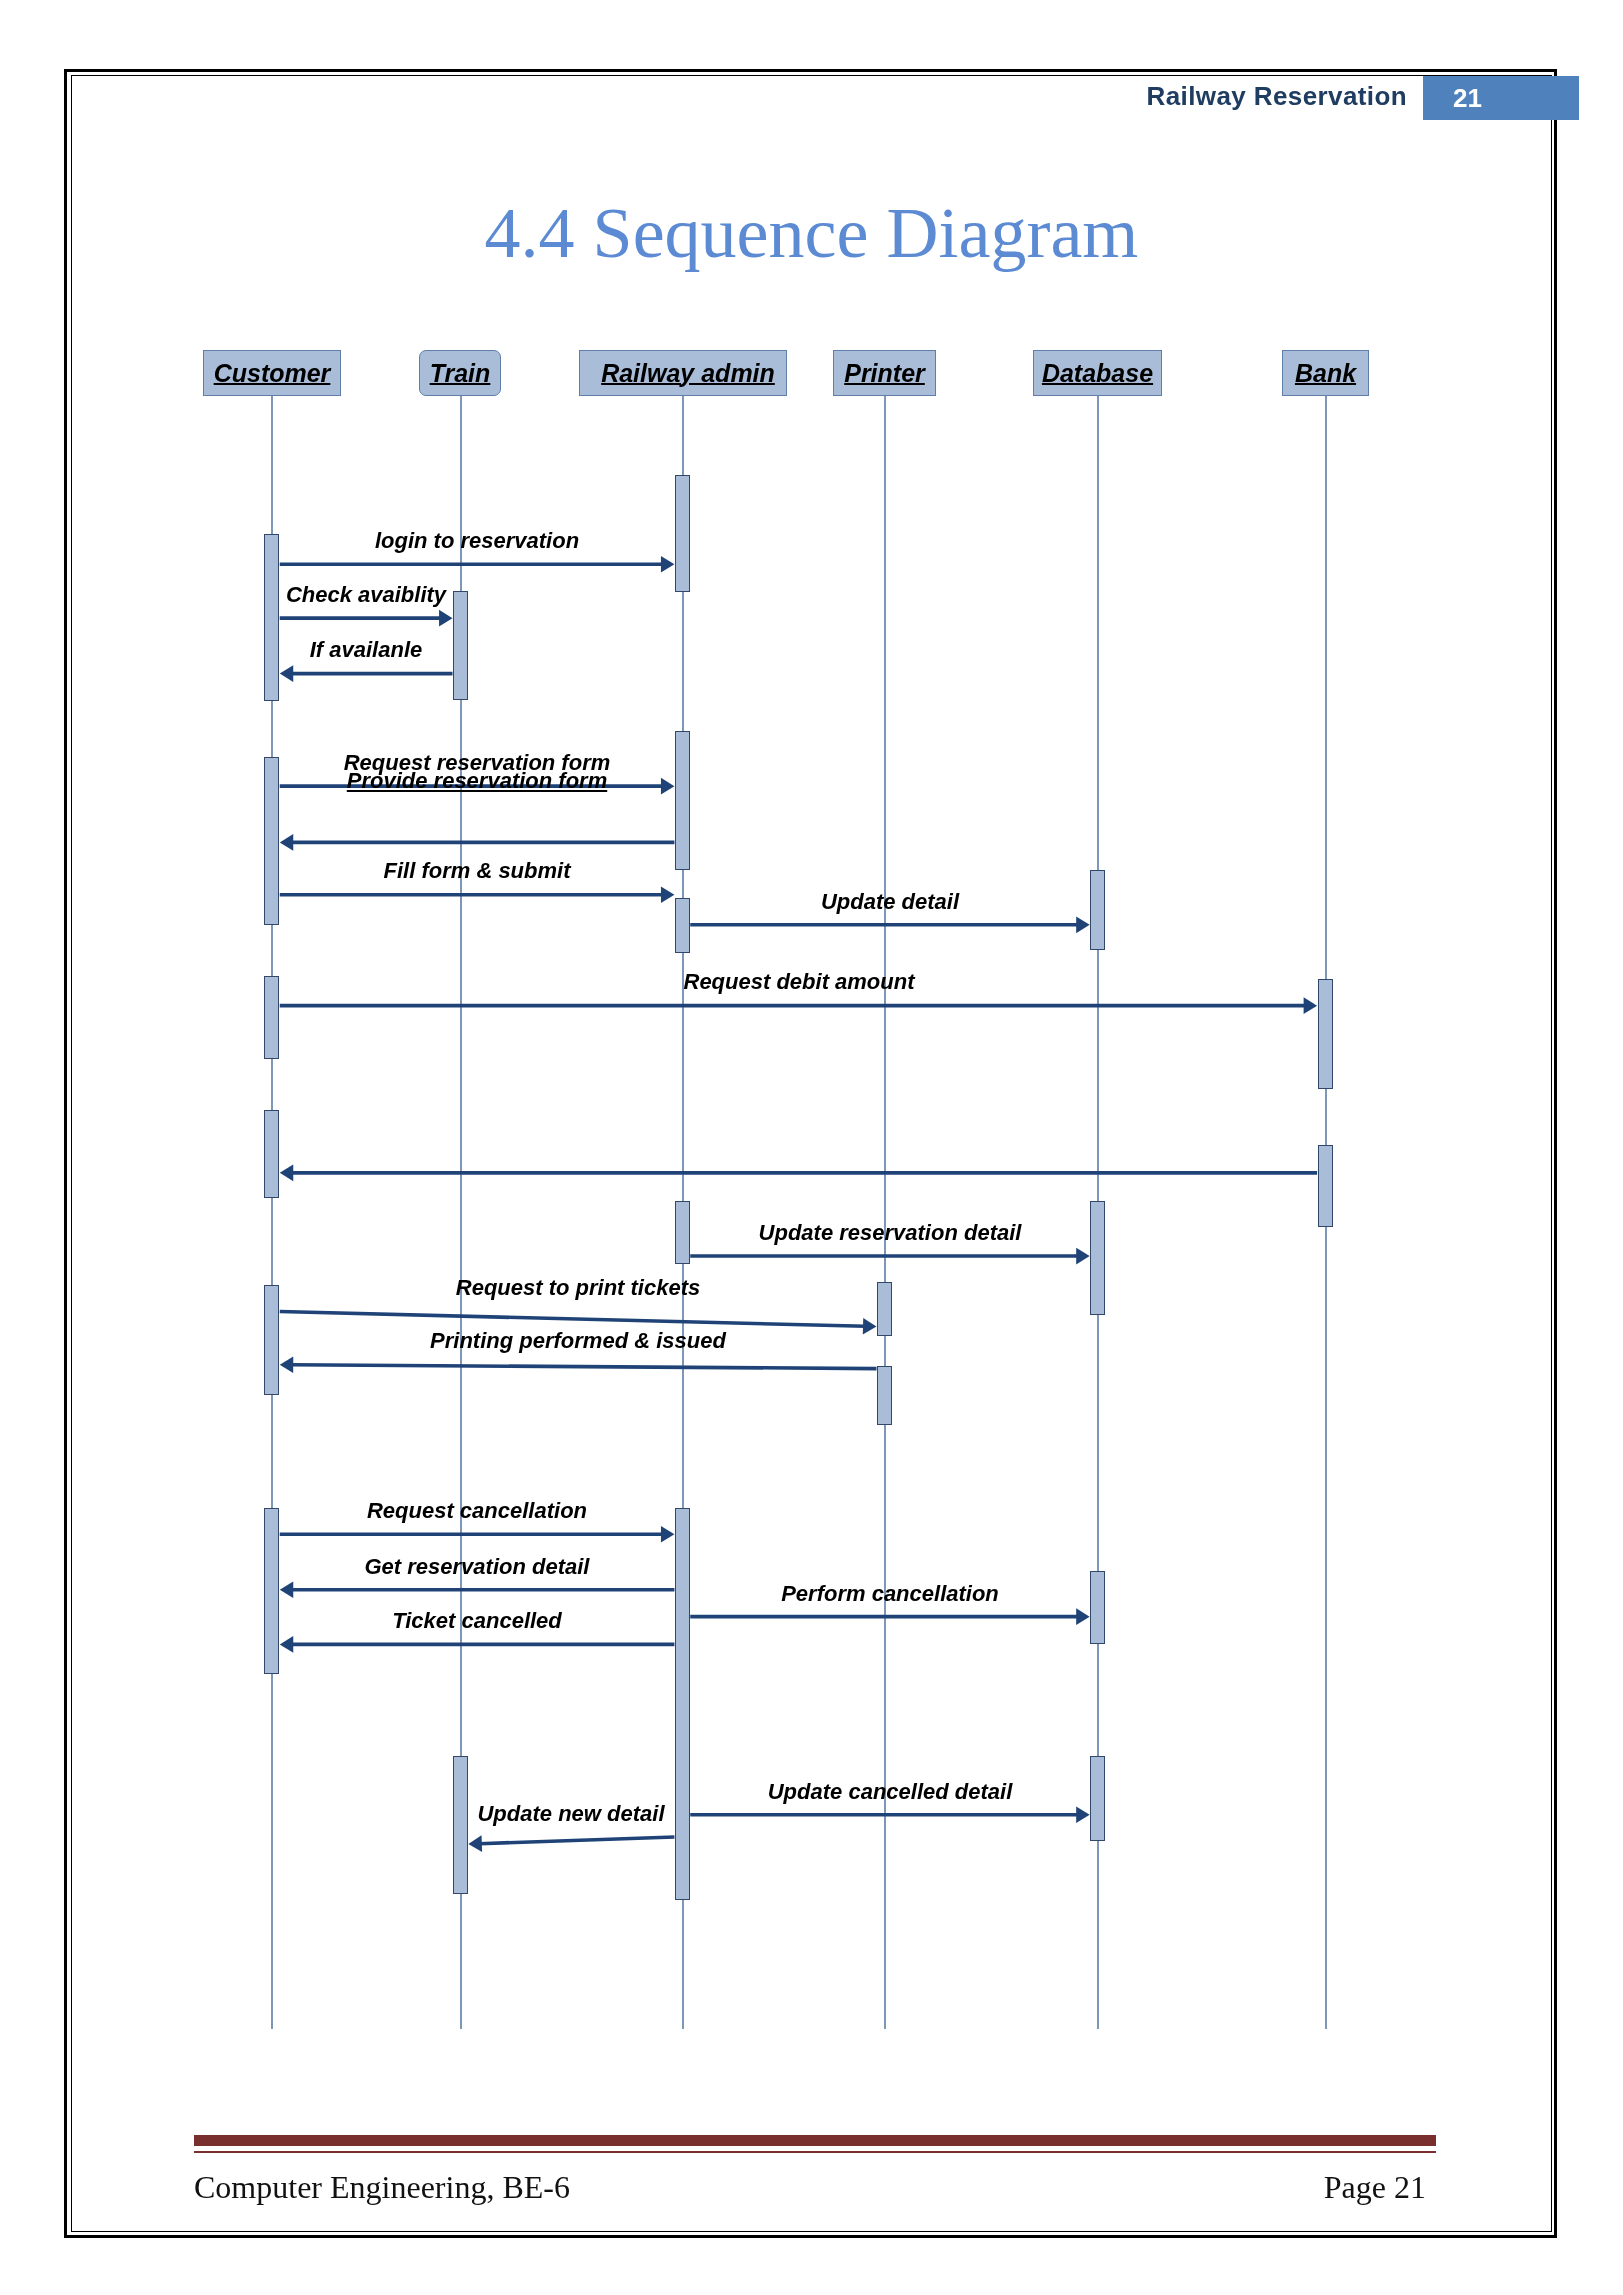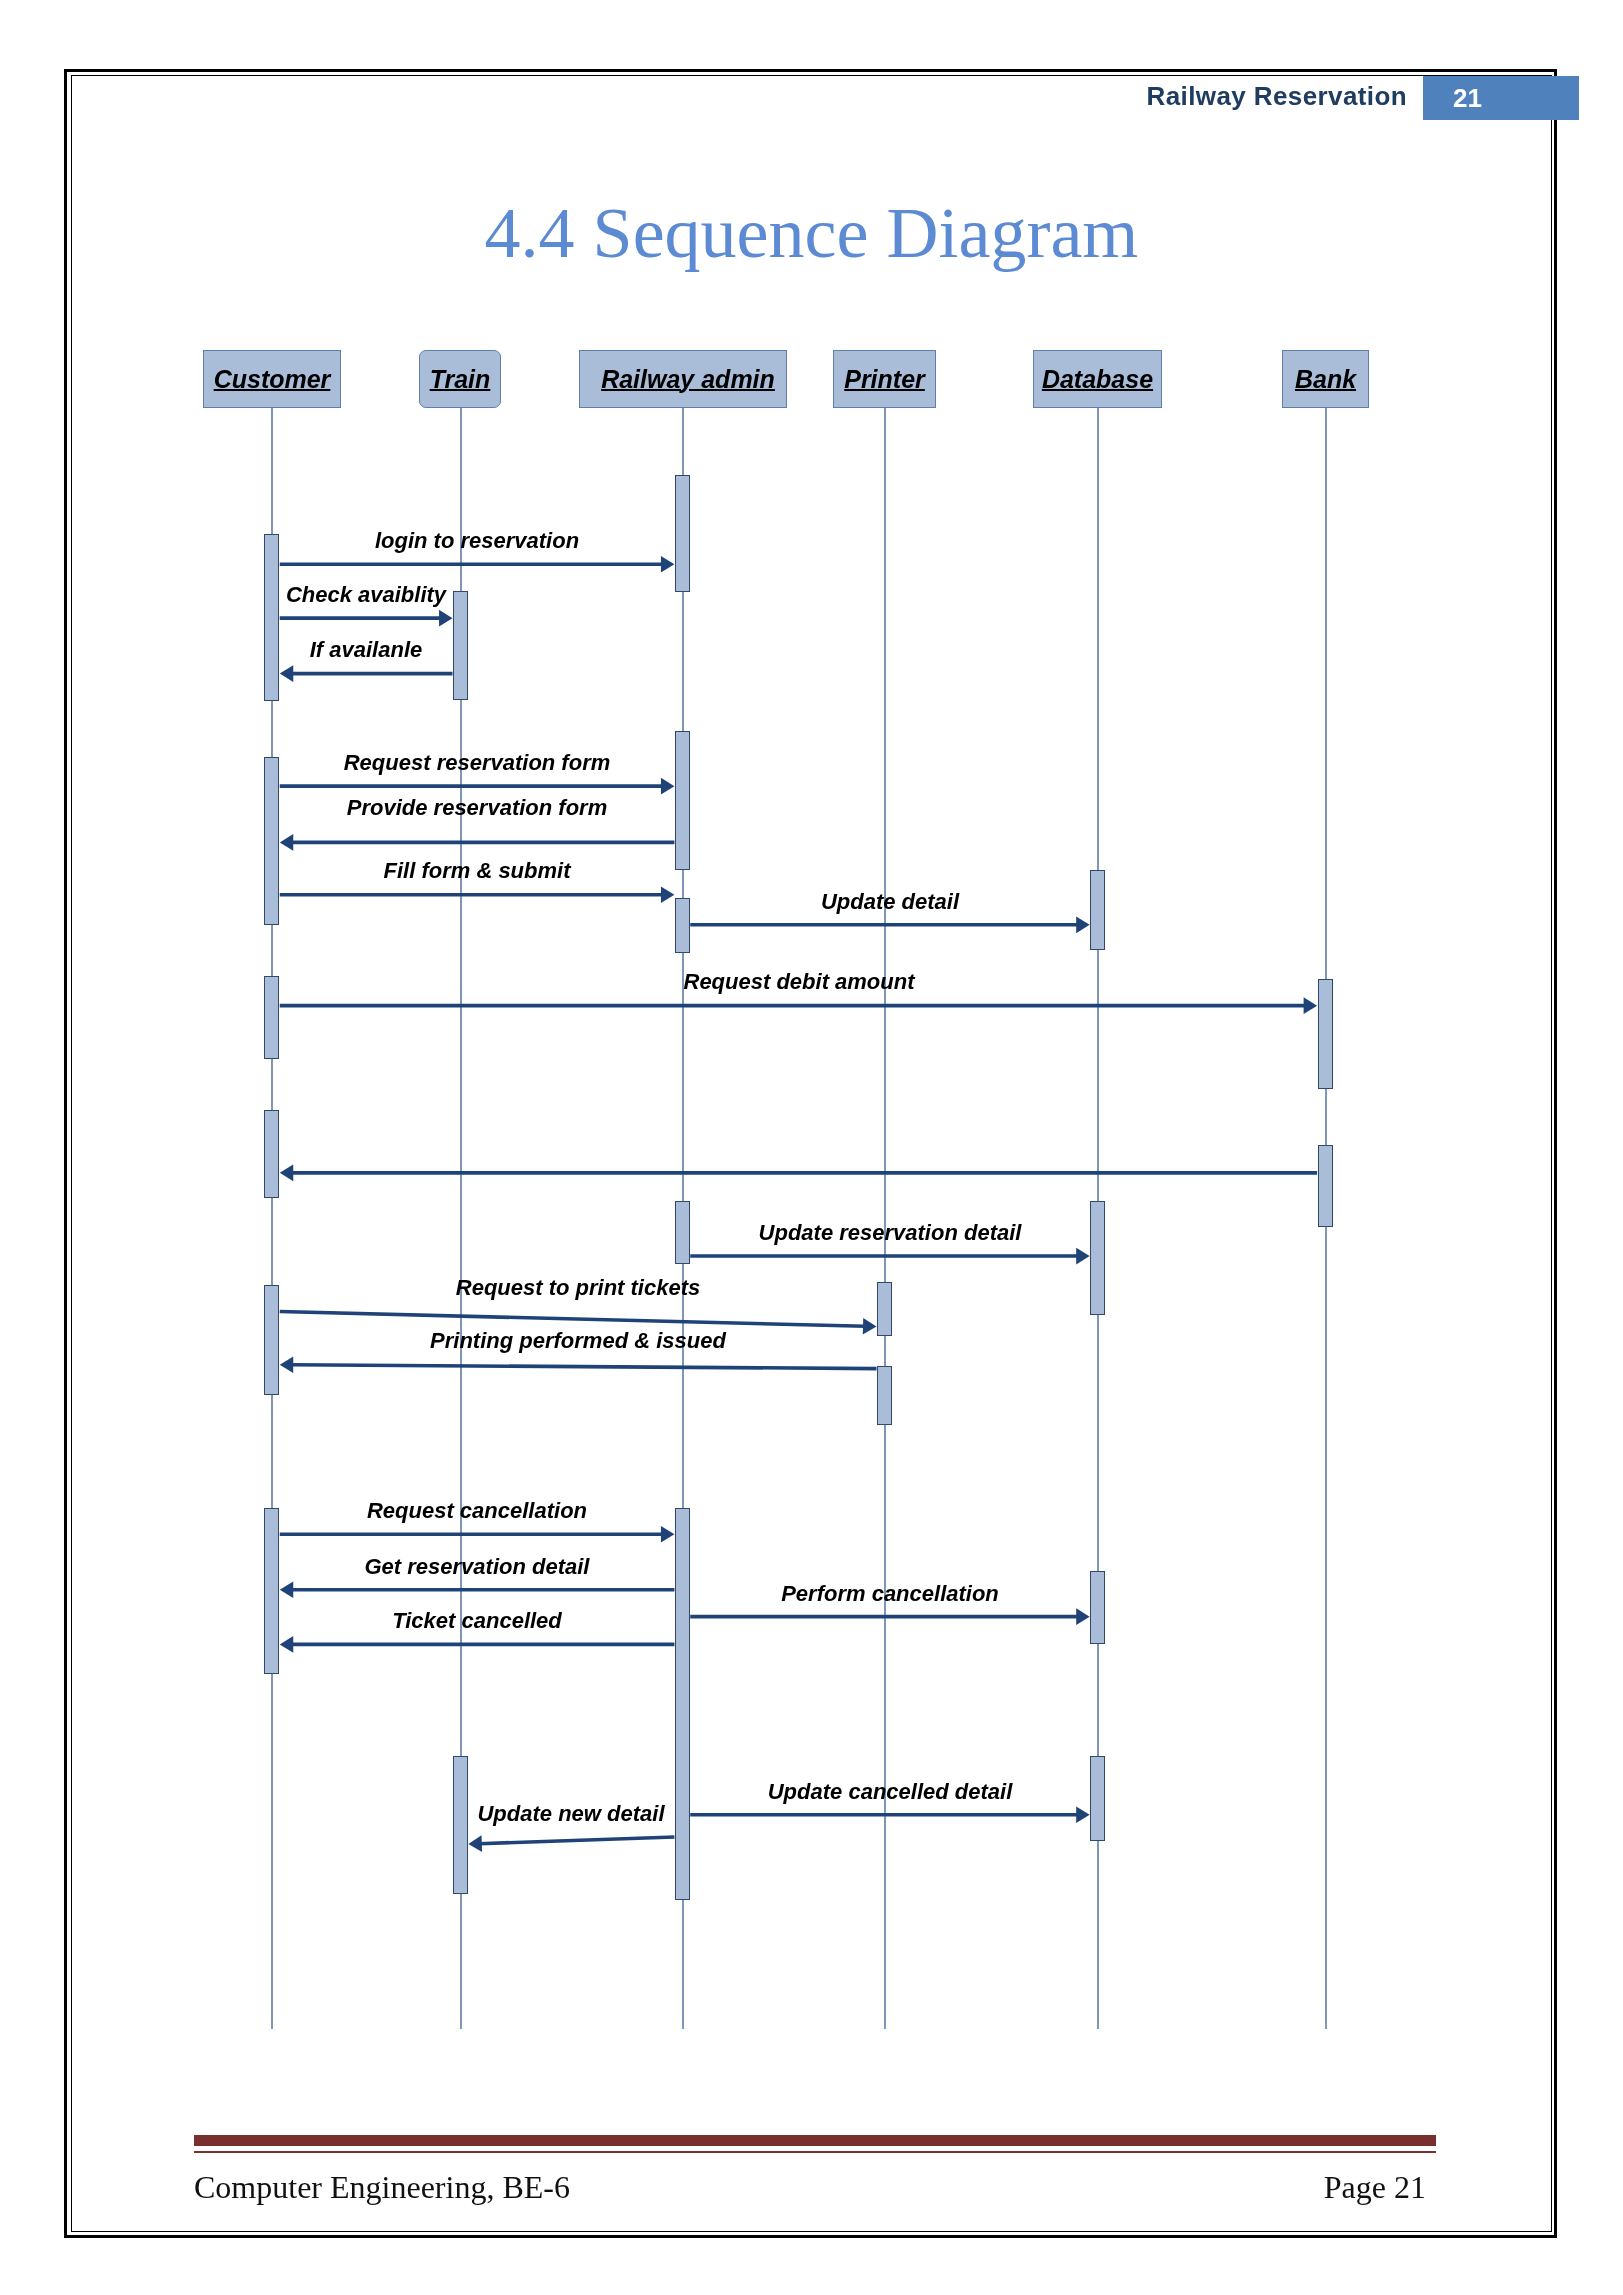--- a/index.html
+++ b/index.html
@@ -11,21 +11,21 @@
         border:1.6px solid #000;box-sizing:border-box;}
   .header-title{position:absolute;top:81px;right:216px;font-size:26px;font-weight:600;
         color:#1F3C61;letter-spacing:0.4px;}
   .page-badge{position:absolute;left:1423px;top:76px;width:156px;height:44px;
         background:#4F81BD;color:#fff;font-size:26px;font-weight:600;
         display:flex;align-items:center;box-sizing:border-box;padding-left:30px;z-index:5;}
   .doc-title{position:absolute;left:0;top:192px;width:100%;margin:0;text-align:center;
         font-family:"Liberation Serif",serif;font-weight:400;font-size:72px;color:#5C8BD4;}
   #diagram{position:absolute;left:0;top:0;width:1623px;height:2295px;}
   .lifeline{position:absolute;width:1.6px;background:#7E96B8;z-index:1;}
-  .actor-box{position:absolute;height:58px;background:#A9BDD8;border:1.6px solid #5F7EA9;
+  .actor-box{position:absolute;height:46px;background:#A9BDD8;border:1.6px solid #5F7EA9;
         box-sizing:border-box;display:flex;align-items:center;justify-content:center;z-index:2;}
   .actor-box span{font-size:25px;font-weight:bold;font-style:italic;color:#000;
         text-decoration:underline;text-decoration-thickness:2.4px;white-space:nowrap;}
   .activation{position:absolute;width:15px;background:#A9BDD8;border:1.6px solid #31486B;
         box-sizing:border-box;z-index:2;}
   .arrow-layer{position:absolute;left:0;top:0;z-index:3;pointer-events:none;}
   .msg-label{position:absolute;transform:translateX(-50%);font-size:22px;font-weight:bold;
         font-style:italic;color:#000;white-space:nowrap;z-index:4;}
   .footer-rule-thick{position:absolute;left:194px;top:2135px;width:1242px;height:11px;background:#7A2F2F;}
   .footer-rule-thin{position:absolute;left:194px;top:2151px;width:1242px;height:2.4px;background:#7A2F2F;}
@@ -127,21 +127,21 @@
         <polygon points="353,2075 370,2064.5 370,2085.5" fill="#1F4377"></polygon>
         <line x1="871" y1="2290" x2="1361" y2="2290" stroke="#1F4377" stroke-width="4.5"></line>
         <polygon points="1375,2290 1358,2300.5 1358,2279.5" fill="#1F4377"></polygon>
         <line x1="851" y1="2318" x2="604.9916199561666" y2="2326.515674693825" stroke="#1F4377" stroke-width="4.5"></line>
         <polygon points="591,2327 607.6265802528568,2315.9181757325196 608.3530682121192,2336.9056056667696" fill="#1F4377"></polygon>
       </svg>
       <div class="msg-label" style="left: 477px; top: 528px;">login to reservation</div>
       <div class="msg-label" style="left: 366px; top: 582px;">Check avaiblity</div>
       <div class="msg-label" style="left: 366px; top: 637px;">If availanle</div>
       <div class="msg-label" style="left: 477px; top: 750px;">Request reservation form</div>
-      <div class="msg-label" style="left: 477px; top: 795px;">Provide reservation form</div>
+      <div class="msg-label" style="left: 477px; top: 768px; text-decoration: underline;">Provide reservation form</div>
       <div class="msg-label" style="left: 477px; top: 858px;">Fill form &amp; submit</div>
       <div class="msg-label" style="left: 890px; top: 889px;">Update detail</div>
       <div class="msg-label" style="left: 799px; top: 969px;">Request debit amount</div>
       <div class="msg-label" style="left: 890px; top: 1220px;">Update reservation detail</div>
       <div class="msg-label" style="left: 578px; top: 1275px;">Request to print tickets</div>
       <div class="msg-label" style="left: 578px; top: 1328px;">Printing performed &amp; issued</div>
       <div class="msg-label" style="left: 477px; top: 1498px;">Request cancellation</div>
       <div class="msg-label" style="left: 477px; top: 1554px;">Get reservation detail</div>
       <div class="msg-label" style="left: 890px; top: 1581px;">Perform cancellation</div>
       <div class="msg-label" style="left: 477px; top: 1608px;">Ticket cancelled</div>

